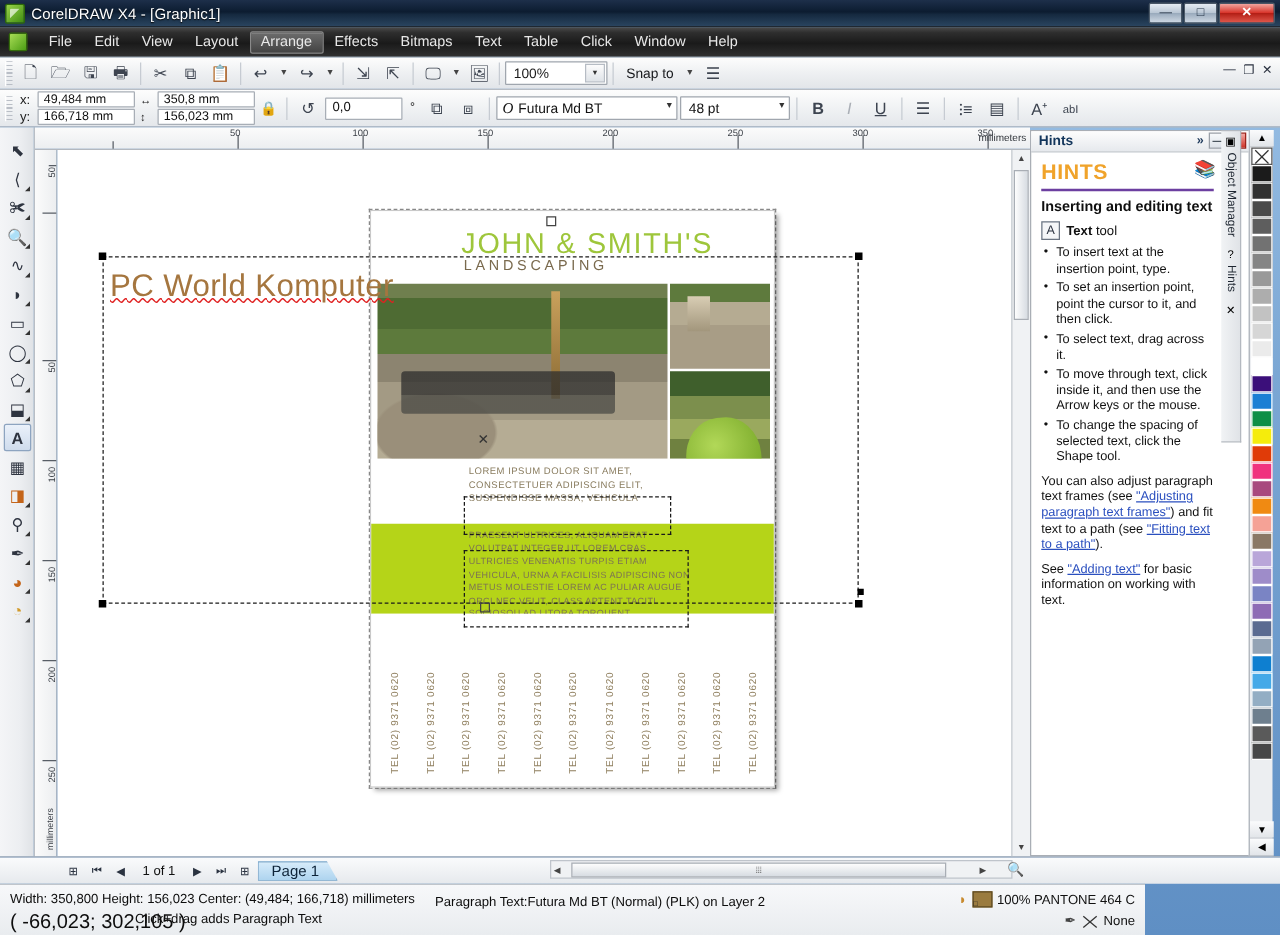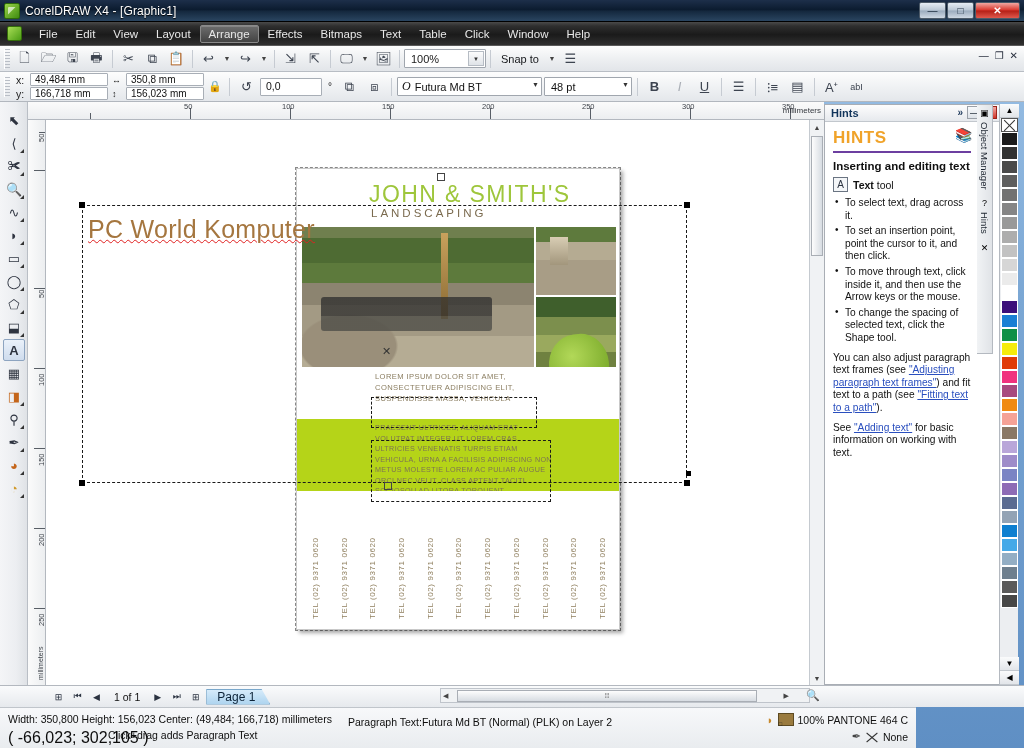--- a/index.html
+++ b/index.html
@@ -590,22 +590,23 @@
     </div>
     <div class="hints-body">
       <div class="hints-h1">HINTS</div>
       <div class="hints-rule"></div>
       <div class="hints-h2">Inserting and editing text</div>
       <div class="hints-tool">
         <div class="hints-toolbox">A</div>
         <span><b>Text</b><span> tool</span></span>
       </div>
       <ul class="hlist">
+        <li>To insert text at the insertion point, type.</li>
+        <li>To set an insertion point, point the cursor to it, and then click.</li>
         <li>To select text, drag across it.</li>
-        <li>To set an insertion point, point the cursor to it, and then click.</li>
         <li>To move through text, click inside it, and then use the Arrow keys or the mouse.</li>
         <li>To change the spacing of selected text, click the Shape tool.</li>
       </ul>
       <div class="hp">
         <span>You can also adjust paragraph text frames (see </span><a class="hlink">"Adjusting paragraph text frames"</a><span>) and fit text to a path (see </span><a class="hlink">"Fitting text to a path"</a><span>).</span>
       </div>
       <div class="hp">
         <span>See </span><a class="hlink">"Adding text"</a><span> for basic information on working with text.</span>
       </div>
     </div>

